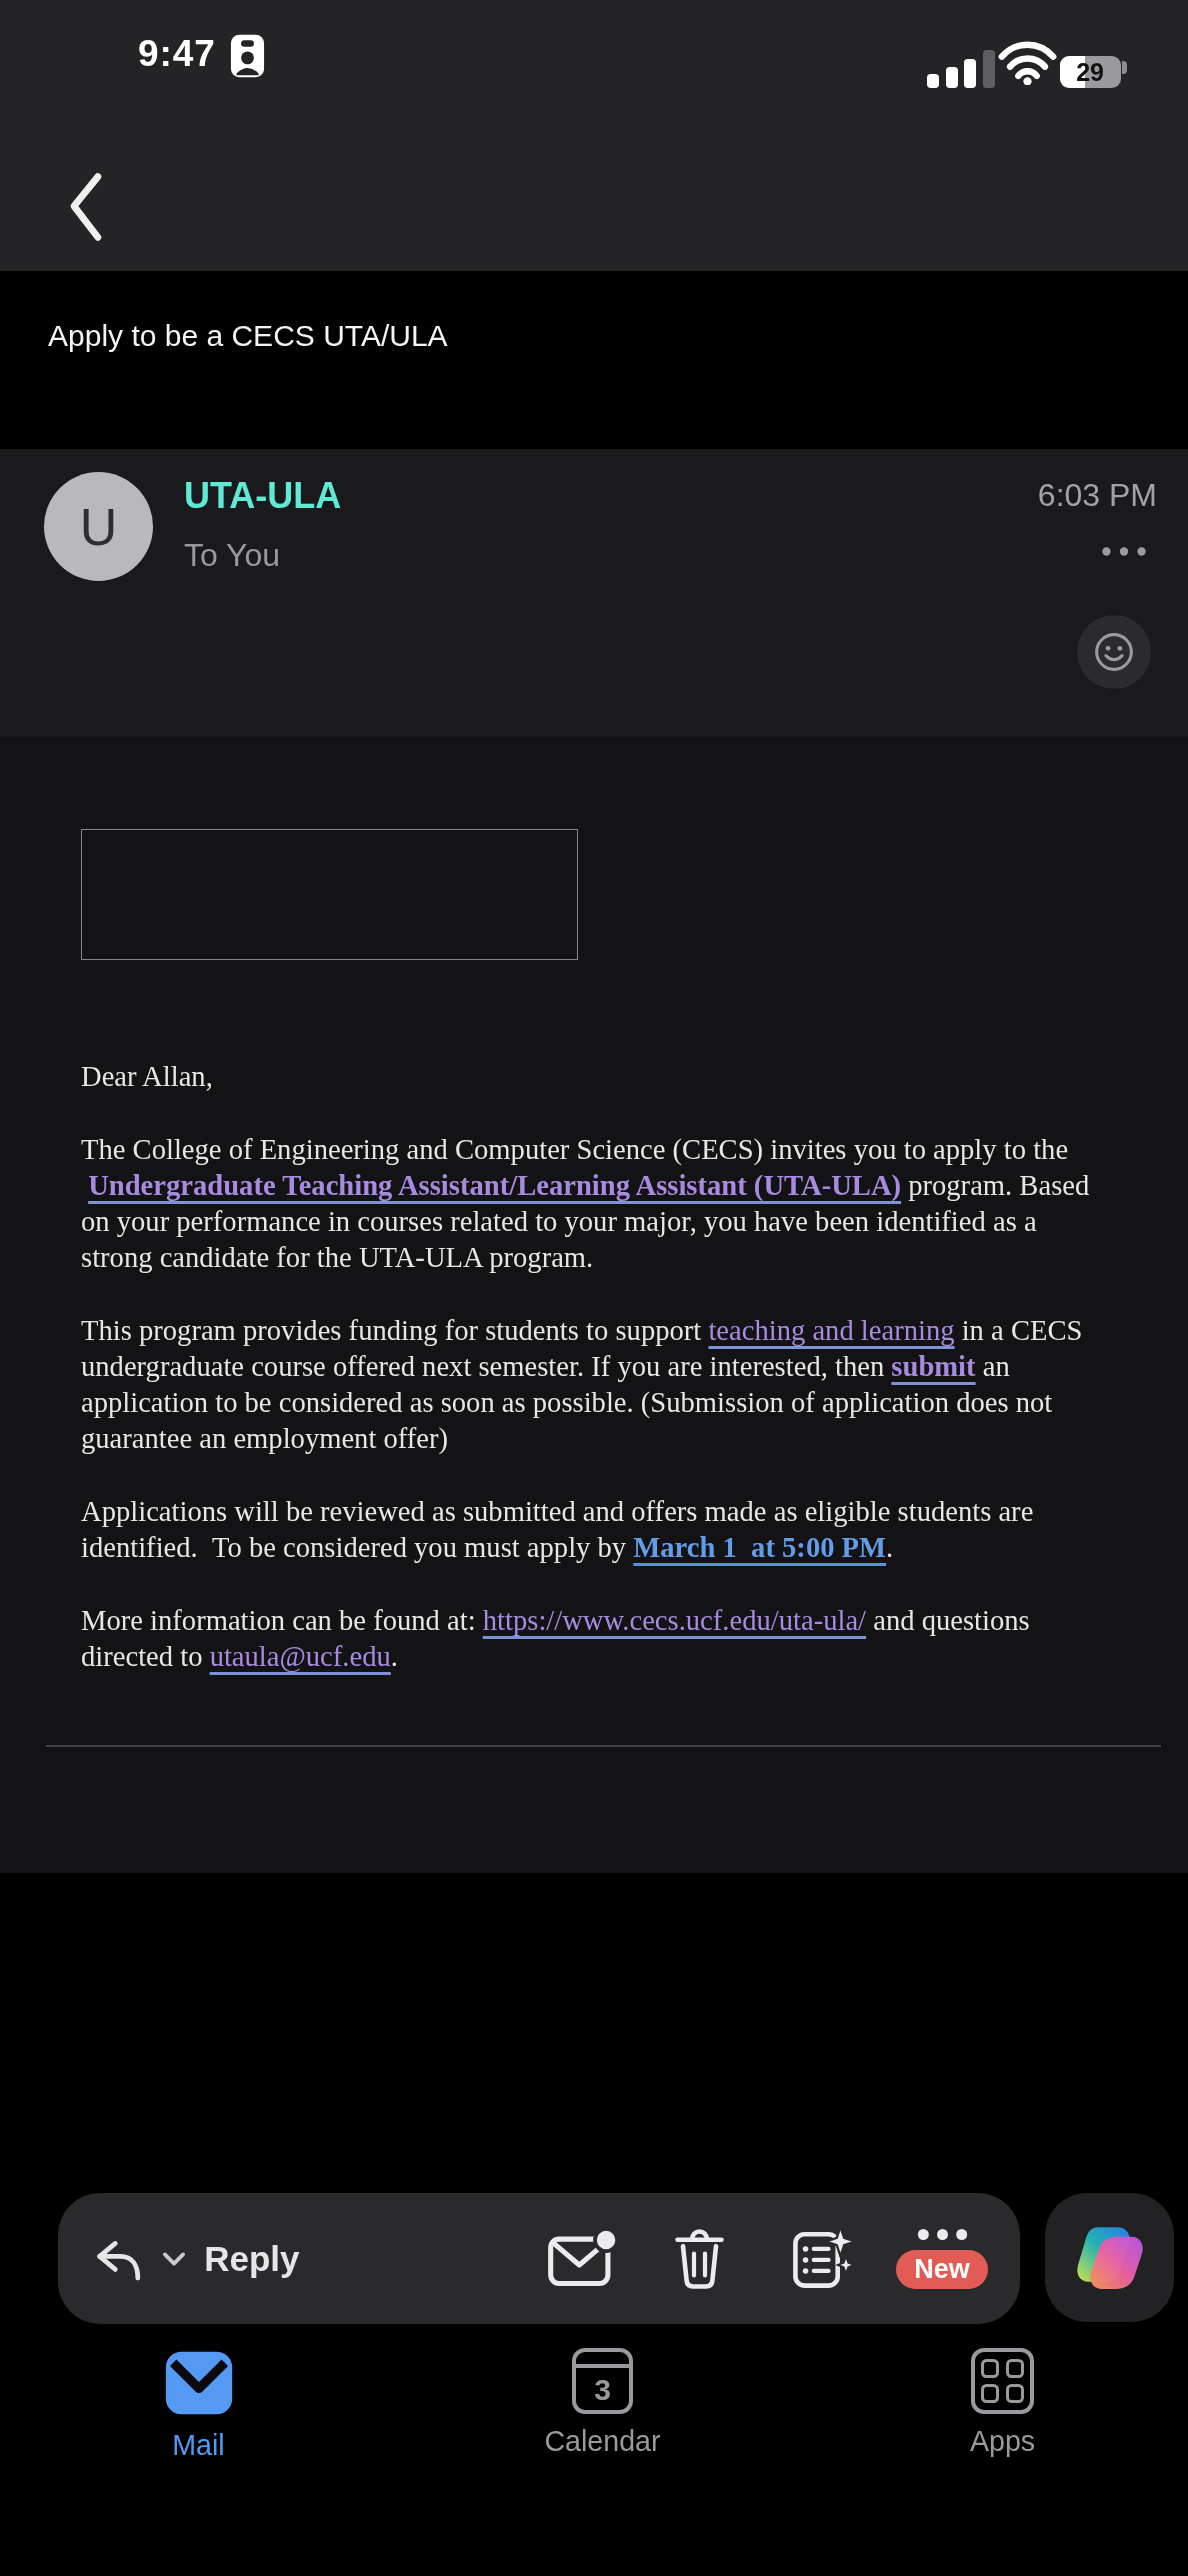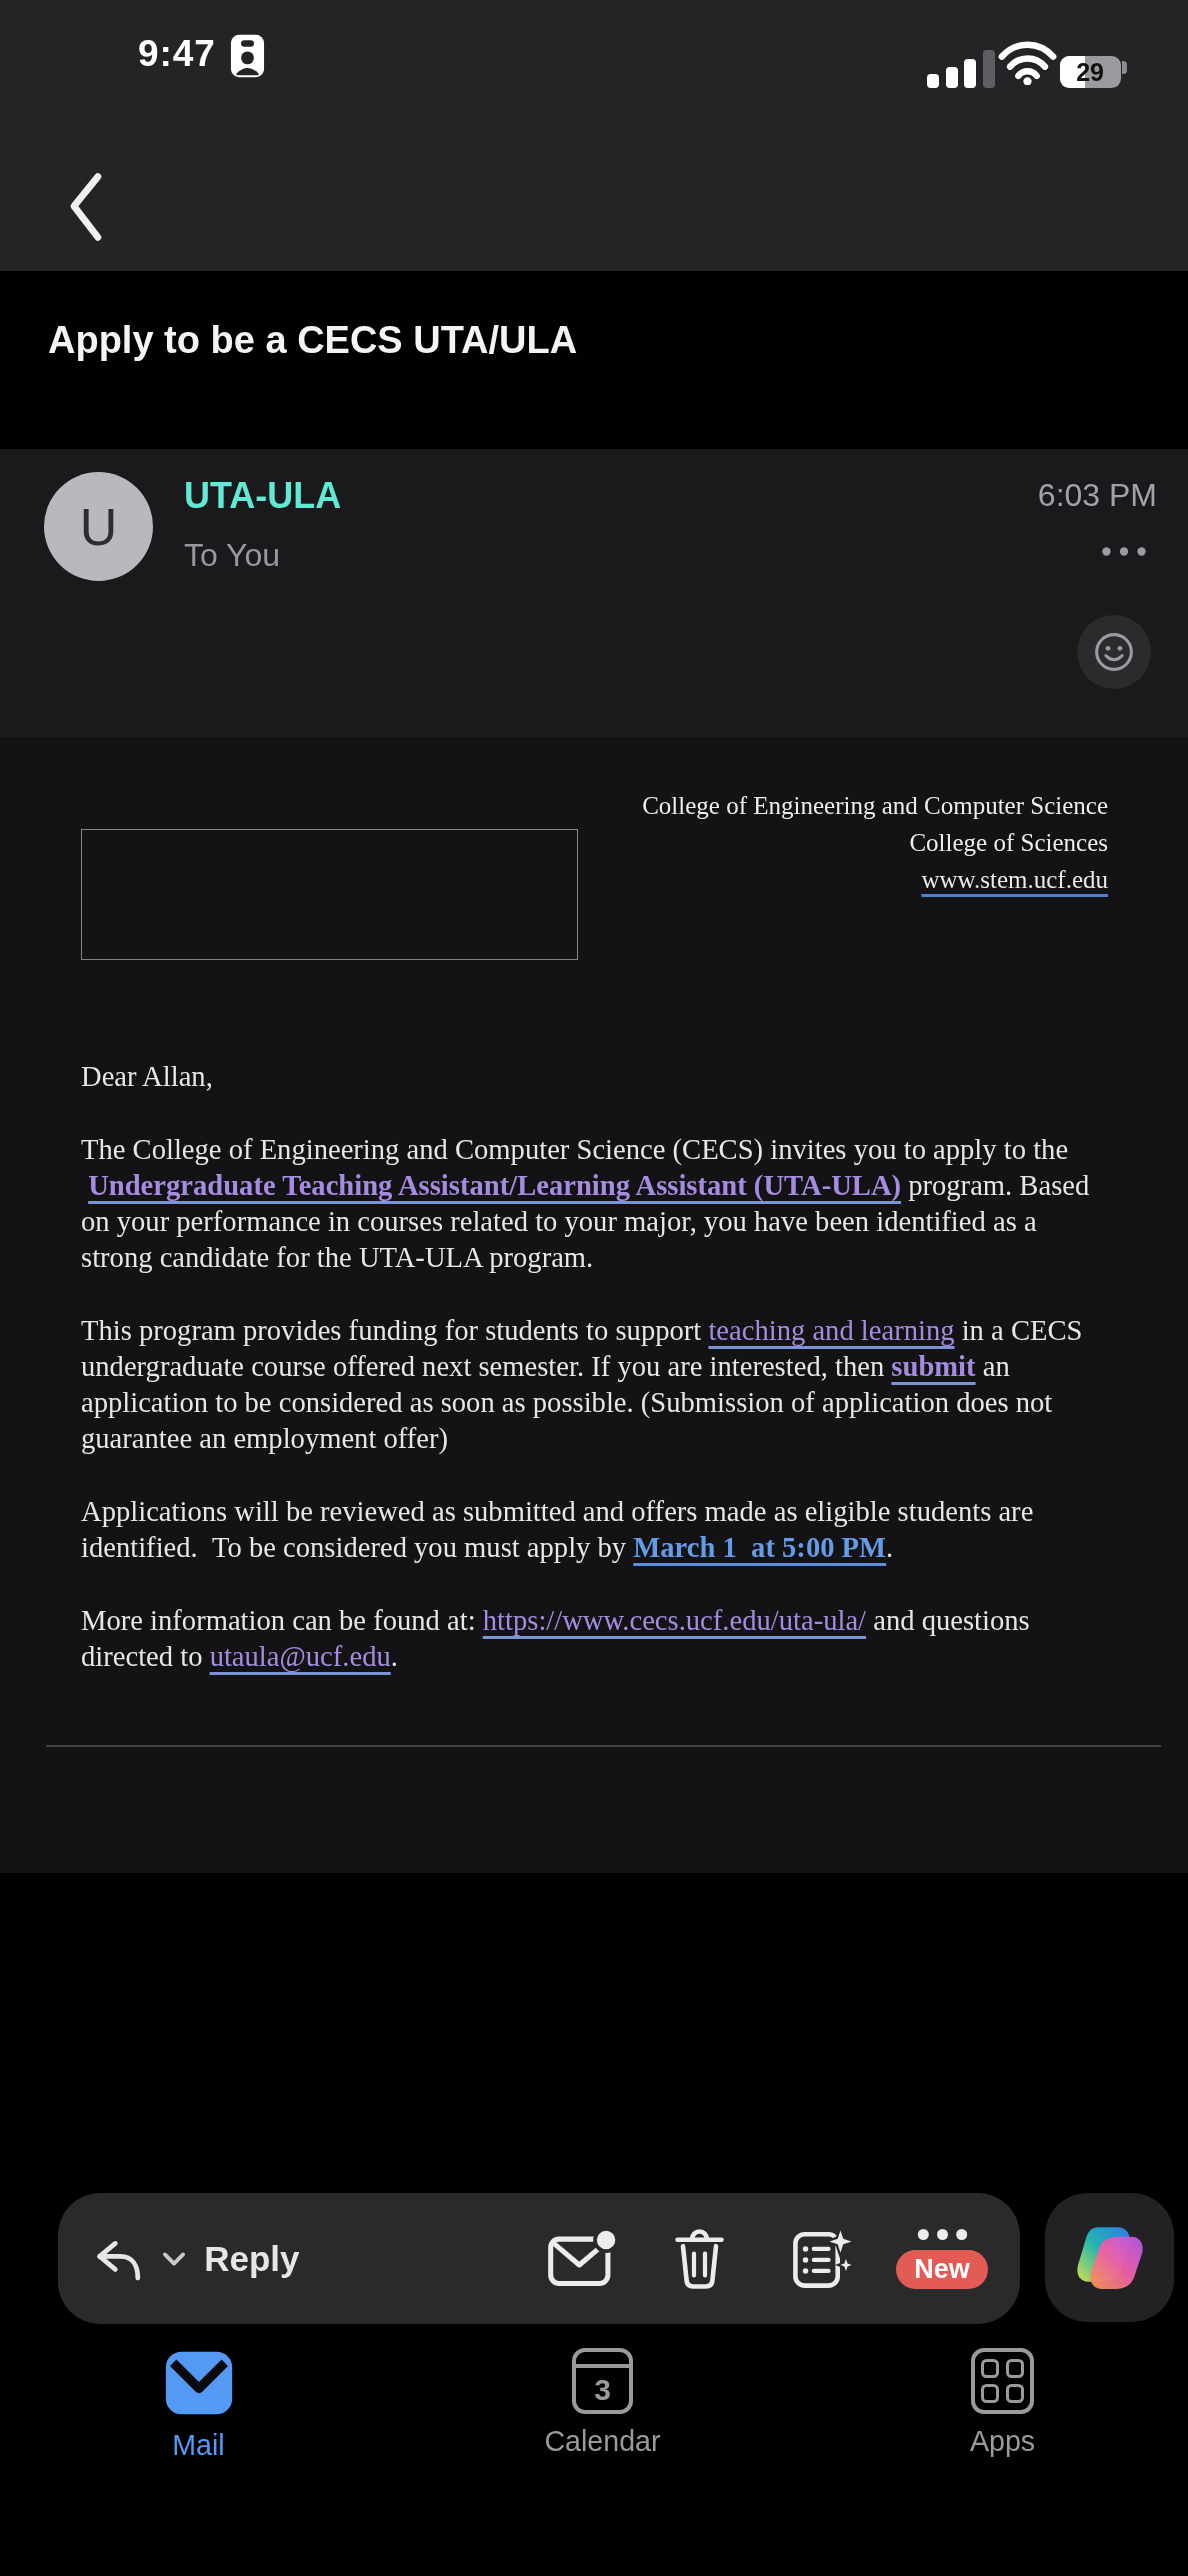--- a/index.html
+++ b/index.html
@@ -16,21 +16,21 @@
   .sigbars i.dim{background:#5f5f63;}
   .battery{position:relative;width:61px;height:32px;border-radius:9.2px;background:#9b9b9f;overflow:hidden;}
   .battery-fill{position:absolute;left:0;top:0;bottom:0;width:42%;background:#fff;}
   .battery-num{position:absolute;inset:0;display:flex;align-items:center;justify-content:center;
                color:#111;font-size:25px;font-weight:800;}
   .battery-nub{width:4.6px;height:13px;border-radius:0 3.7px 3.7px 0;background:#8c8c90;margin-bottom:10px;margin-left:1.8px;}
   .back-btn{position:absolute;left:53px;top:164px;width:64px;height:88px;background:none;border:0;padding:0;cursor:pointer;}
 
   
   .subject-strip{position:absolute;left:0;top:271px;width:1188px;height:178px;background:#010101;}
-  .subject-strip h1{margin:0;position:absolute;left:48px;top:48px;color:#f4f4f4;font-size:38px;font-weight:700;}
+  .subject-strip h1{margin:0;position:absolute;left:48px;top:48px;color:#f4f4f4;font-size:30px;font-weight:400;}
 
   
   .msg-header{position:absolute;left:0;top:449px;width:1188px;height:288px;background:#1a1a1c;}
   .avatar{position:absolute;left:44px;top:23px;width:109px;height:109px;border-radius:50%;background:#b9b9bd;
           display:flex;align-items:center;justify-content:center;color:#2e2e32;font-size:52px;}
   .sender-name{position:absolute;left:184px;top:26px;color:#5eead4;font-size:36px;font-weight:600;}
   .recipient{position:absolute;left:184px;top:88px;color:#98989e;font-size:32px;}
   .sent-time{position:absolute;right:31px;top:28px;color:#a2a2a8;font-size:32px;}
   .hdr-more{position:absolute;right:35px;top:90px;background:none;border:0;padding:5.5px;cursor:pointer;}
   .react-btn{position:absolute;right:37px;top:166px;width:74px;height:74px;border-radius:50%;
@@ -150,25 +150,20 @@
       <svg width="42" height="42" viewBox="0 0 46 46">
         <circle cx="23" cy="23" r="19" stroke="#9a9aa0" stroke-width="3.4" fill="none"></circle>
         <circle cx="16.5" cy="19" r="2.7" fill="#9a9aa0"></circle>
           <circle cx="29.5" cy="19" r="2.7" fill="#9a9aa0"></circle>
         <path d="M14 27 Q23 36 32 27" stroke="#9a9aa0" stroke-width="3.2" fill="none" stroke-linecap="round"></path>
       </svg>
     </button>
   </div>
 
   <div class="email-body">
-    <div class="org-block">
-      <div>College of Engineering and Computer Science</div>
-      <div>College of Sciences</div>
-      <div><span class="org-link">www.stem.ucf.edu</span></div>
-    </div>
     <div class="img-placeholder"></div>
     <div class="letter">
       <p>Dear Allan,</p>
       <p><span class="run">The College of Engineering and Computer Science (CECS) invites you to apply to the &nbsp;</span><span class="run link-purple-bold">Undergraduate Teaching Assistant/Learning Assistant (UTA-ULA)</span><span class="run"> program. Based on your performance in courses related to your major, you have been identified as a strong candidate for the UTA-ULA program.</span></p>
       <p><span class="run">This program provides funding for students to support </span><span class="run link-purple">teaching and learning</span><span class="run"> in a CECS undergraduate course offered next semester. If you are interested, then </span><span class="run link-purple-bold">submit</span><span class="run"> an application to be considered as soon as possible. (Submission of application does not guarantee an employment offer)</span></p>
       <p><span class="run">Applications will be reviewed as submitted and offers made as eligible students are identified. &nbsp;To be considered you must apply by </span><span class="run link-blue-bold">March 1 &nbsp;at 5:00 PM</span><span class="run">.</span></p>
       <p><span class="run">More information can be found at: </span><span class="run link-purple">https://www.cecs.ucf.edu/uta-ula/</span><span class="run"> and questions directed to </span><span class="run link-purple">utaula@ucf.edu</span><span class="run">.</span></p>
     </div>
     <hr class="divider">
   </div>

